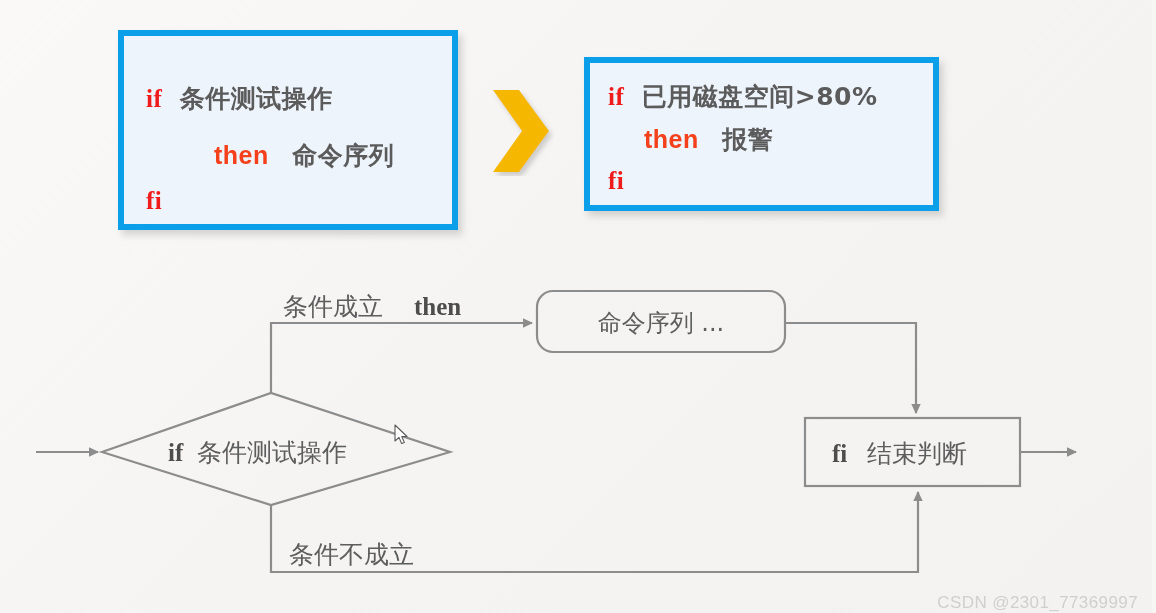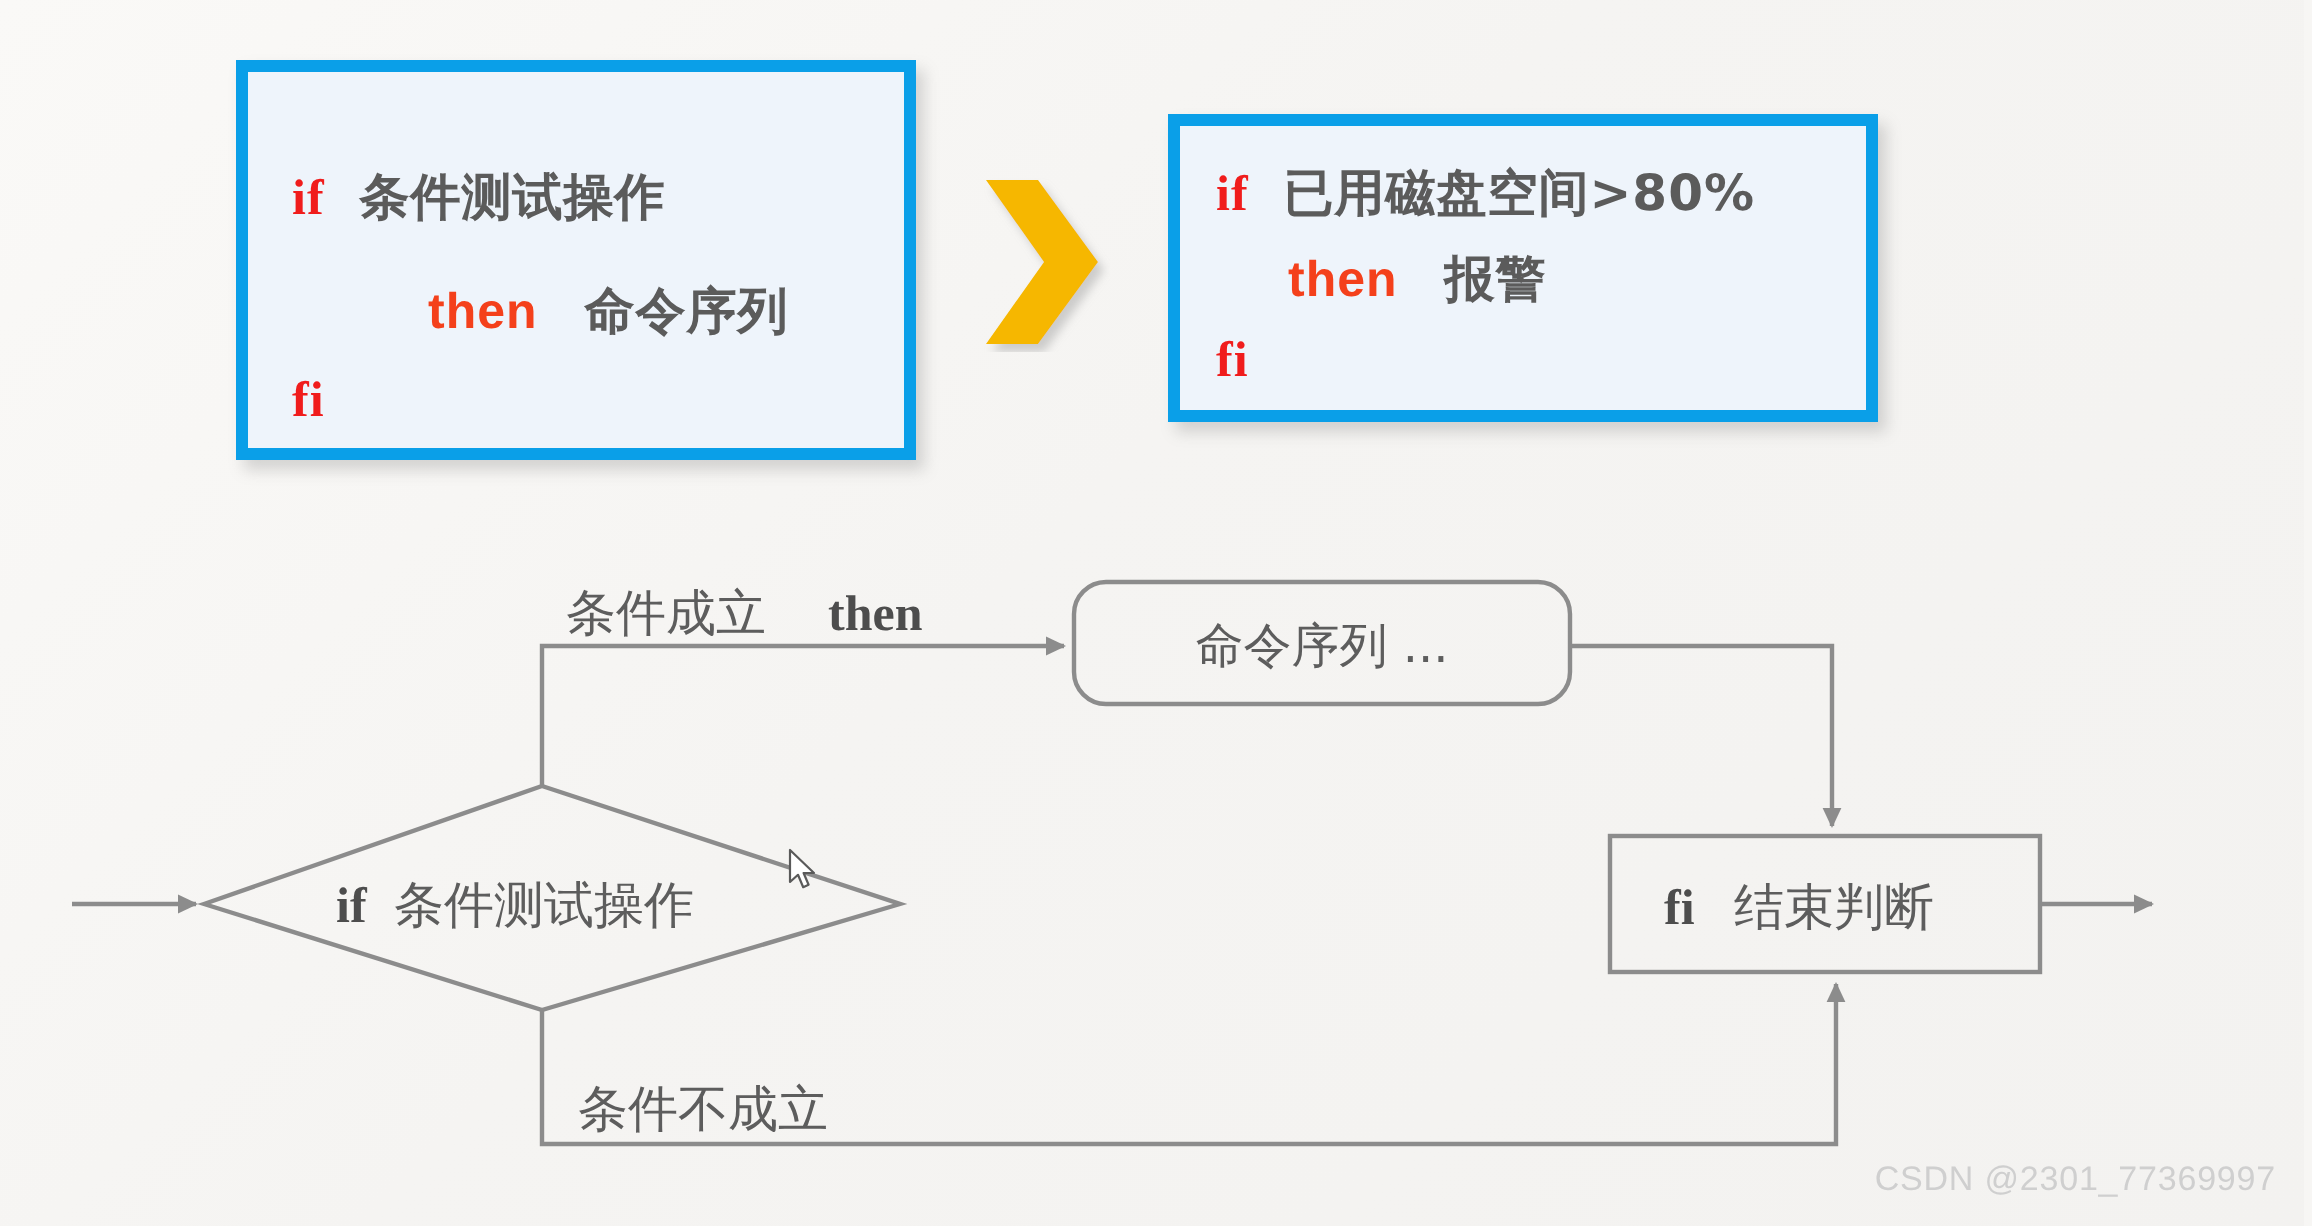--- a/index.html
+++ b/index.html
@@ -58,21 +58,21 @@
     font-family:"Liberation Serif","DejaVu Serif",serif;
     font-weight:bold;
     fill:#4d4d4d;
   }
 
   
   #cursor{position:absolute;left:394px;top:424px;width:16px;height:22px;}
 
   
   #watermark{
-    position:absolute;right:14px;bottom:13px;
+    position:absolute;right:14px;bottom:0;
     font-size:17px;color:#cfcfcf;
     font-family:"Liberation Sans","DejaVu Sans",sans-serif;
     letter-spacing:.4px;
     user-select:none;
   }
 </style>
 </head>
 <body>
 
 <div id="stage">

